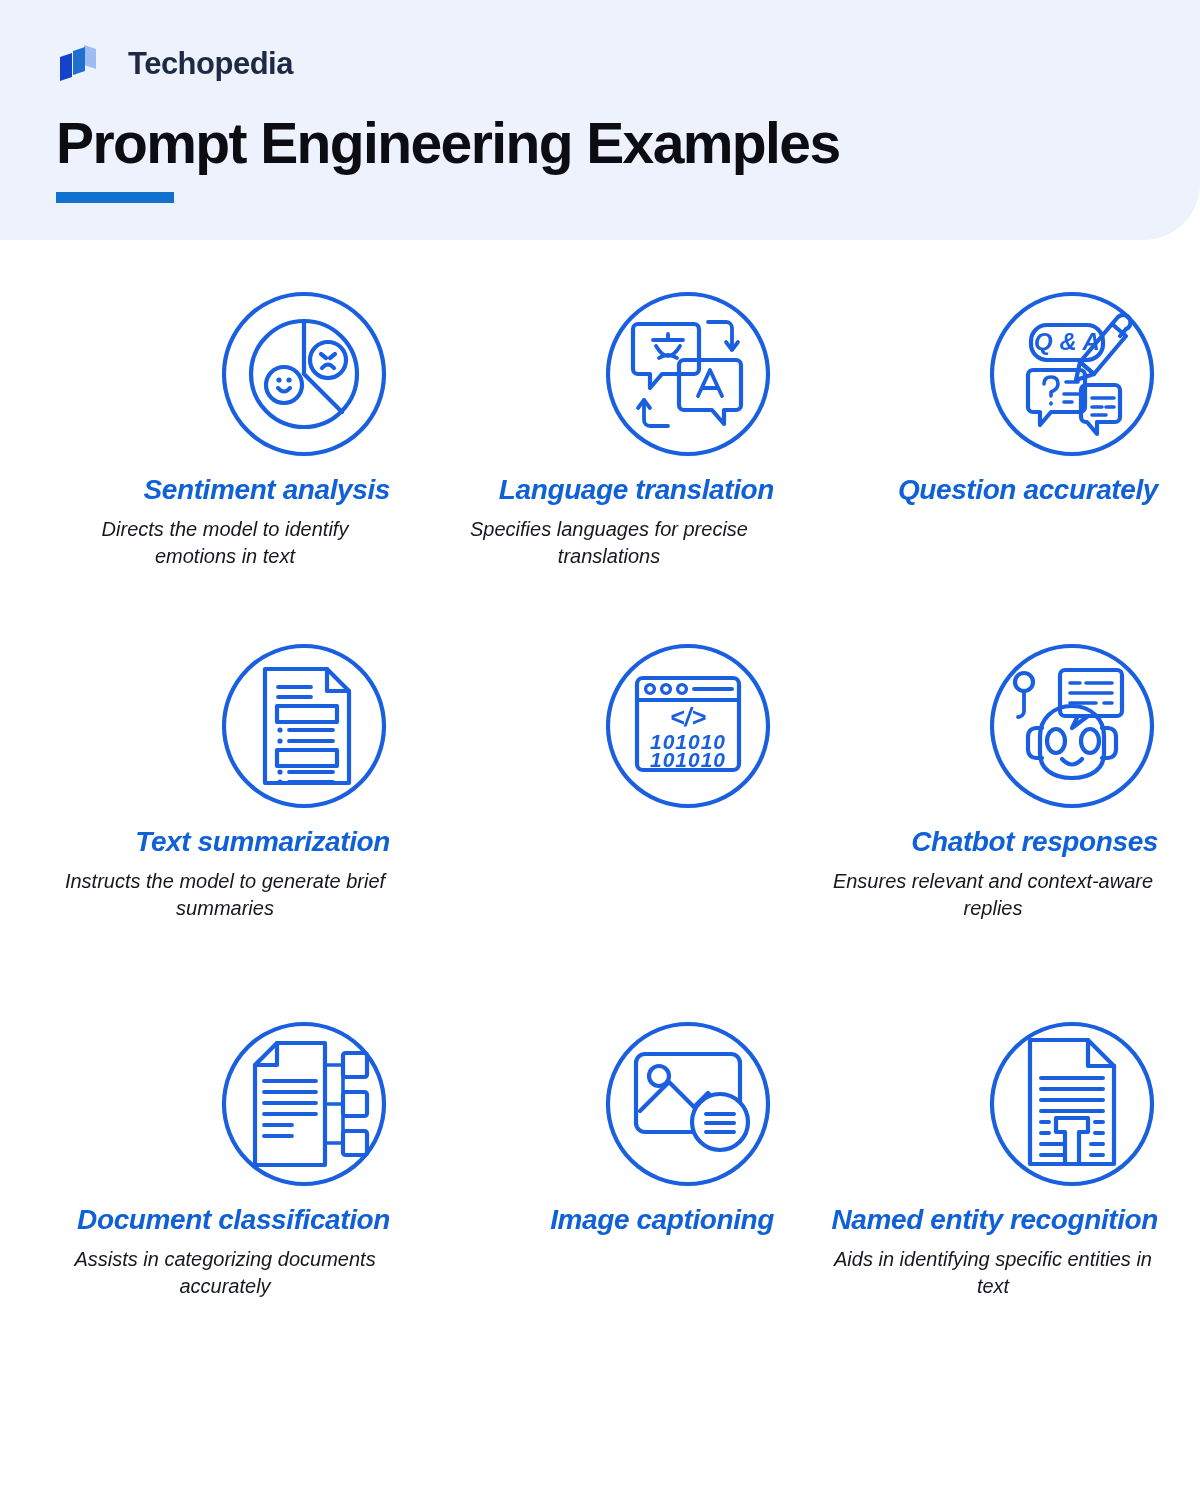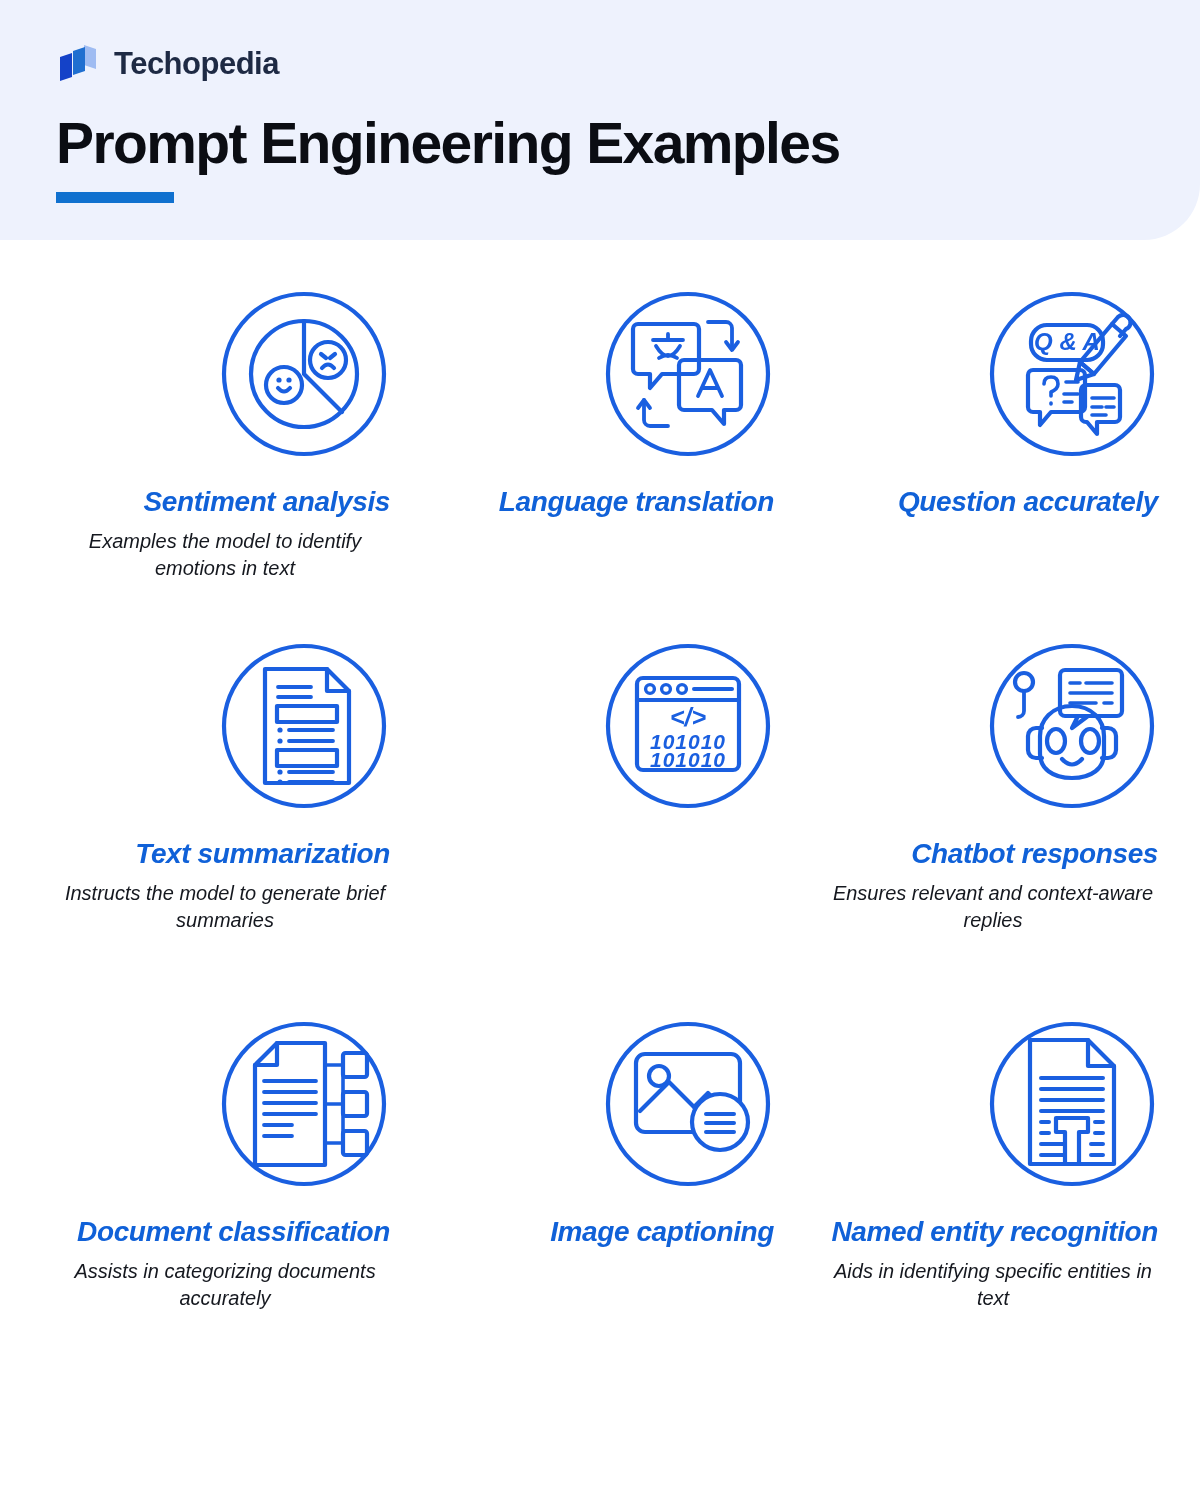--- a/index.html
+++ b/index.html
@@ -28,21 +28,21 @@
     height: 240px;
     background: #eef2fd;
     border-bottom-right-radius: 56px;
     box-sizing: border-box;
     padding: 40px 0 0 56px;
   }
 
   .brand {
     display: flex;
     align-items: center;
-    gap: 14px;
+    gap: 28px;
     height: 46px;
   }
   .brand-logo {
     width: 44px;
     height: 40px;
     display: block;
   }
   .brand-name {
     font-size: 31px;
     font-weight: bold;
@@ -94,21 +94,21 @@
   .icon-wrap {
     width: 172px;
     height: 172px;
     display: flex;
     align-items: center;
     justify-content: center;
   }
   .icon-wrap svg { display: block; }
 
   .card-title {
-    margin-top: 24px;
+    margin-top: 12px;
     font-size: 28px;
     font-weight: bold;
     color: #1061d8;
     letter-spacing: -0.4px;
     line-height: 1.3;
   }
 
   .card-desc {
     margin-top: 8px;
     font-size: 20px;
@@ -157,21 +157,21 @@
             <circle cx="66" cy="97" r="18"></circle>
             <circle cx="61" cy="92" r="2.6" fill="#1a5fe0" stroke="none"></circle>
             <circle cx="71" cy="92" r="2.6" fill="#1a5fe0" stroke="none"></circle>
             <path d="M60 100 q6 7 12 0"></path>
             <circle cx="110" cy="72" r="18"></circle>
             <path d="M103 66 l5 4 M117 66 l-5 4"></path>
             <path d="M104 80 q6 -7 12 0"></path>
           </svg>
         </div>
         <div class="card-title">Sentiment analysis</div>
-        <div class="card-desc">Examples the model to identify emotions in text</div>
+        <div class="card-desc">Directs the model to identify emotions in text</div>
       </div>
 
       
       <div class="card">
         <div class="icon-wrap">
           <svg width="172" height="172" viewBox="0 0 172 172" fill="none" stroke="#1a5fe0" stroke-width="4.2" stroke-linecap="round" stroke-linejoin="round" xmlns="http://www.w3.org/2000/svg">
             <circle cx="86" cy="86" r="80"></circle>
 
             <path d="M36 36 h56 a5 5 0 0 1 5 5 v40 a5 5 0 0 1 -5 5 h-32 l-12 14 v-14 h-12 a5 5 0 0 1 -5 -5 v-40 a5 5 0 0 1 5 -5 z"></path>
             <path d="M51 52 h30 M66 46 v6 M54 58 q12 20 24 0 M57 70 q9 -6 18 0" stroke-width="3.8"></path>
@@ -179,20 +179,21 @@
             <path d="M82 72 h52 a5 5 0 0 1 5 5 v40 a5 5 0 0 1 -5 5 h-12 v14 l-12 -14 h-28 a5 5 0 0 1 -5 -5 v-40 a5 5 0 0 1 5 -5 z"></path>
             <path d="M96 108 l12 -26 l12 26 M100 100 h16" stroke-width="3.8"></path>
 
             <path d="M106 34 h18 a6 6 0 0 1 6 6 v20" stroke-width="3.8"></path>
             <path d="M124 54 l6 8 l6 -8" stroke-width="3.8"></path>
             <path d="M66 138 h-18 a6 6 0 0 1 -6 -6 v-20" stroke-width="3.8"></path>
             <path d="M36 120 l6 -8 l6 8" stroke-width="3.8"></path>
           </svg>
         </div>
         <div class="card-title">Language translation</div>
+        <div class="card-desc">Specifies languages for precise translations</div>
       </div>
 
       
       <div class="card">
         <div class="icon-wrap">
           <svg width="172" height="172" viewBox="0 0 172 172" fill="none" stroke="#1a5fe0" stroke-width="4.2" stroke-linecap="round" stroke-linejoin="round" xmlns="http://www.w3.org/2000/svg">
             <circle cx="86" cy="86" r="80"></circle>
 
             <rect x="45" y="37" width="72" height="35" rx="16"></rect>
             <text x="81" y="62" font-family="'Liberation Sans', sans-serif" font-size="24" font-weight="bold" fill="#1a5fe0" stroke="none" text-anchor="middle">Q &amp; A</text>

